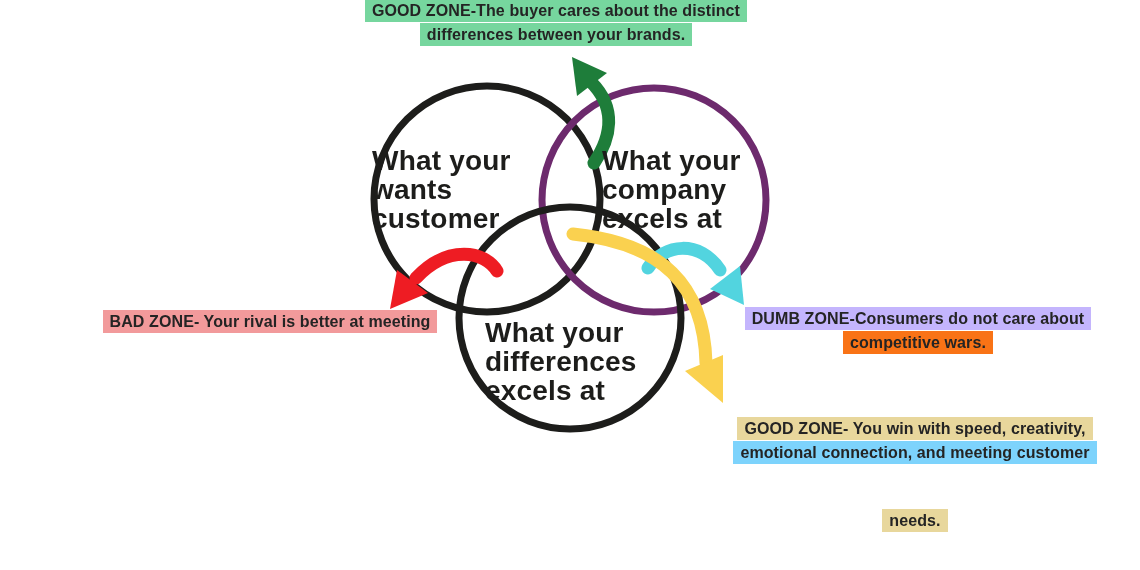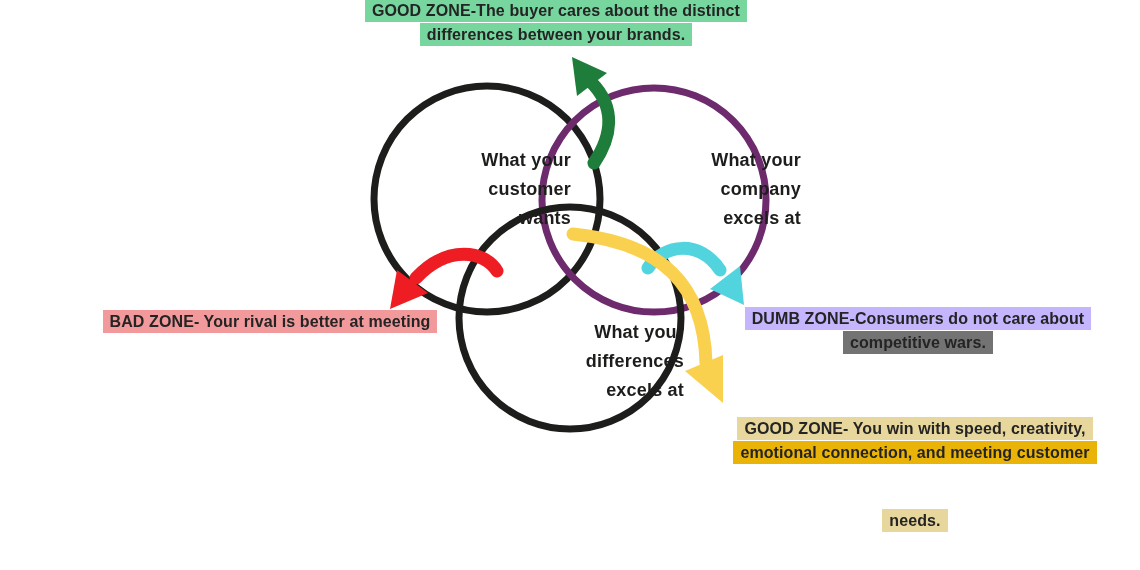--- a/index.html
+++ b/index.html
@@ -2,24 +2,23 @@
 <html><head>
 <meta charset="utf-8">
 <style>
   html,body{margin:0;padding:0;background:#ffffff;}
   .canvas{
     position:relative;width:1140px;height:570px;background:#ffffff;
     overflow:hidden;font-family:"Liberation Sans",sans-serif;
   }
   .venn-svg{position:absolute;left:0;top:0;z-index:1;}
   .circle-label{
-    position:absolute;z-index:2;text-align:right;
-    font-weight:800;font-size:18px;line-height:29px;color:#1d1d1b;
+    position:absolute;z-index:2;text-align:left;
+    font-weight:800;font-size:28px;line-height:29px;color:#1d1d1b;
     letter-spacing:.2px;
-    padding-left:31px;
   }
   .circle-label span{display:block;}
   .lbl-customer{left:372px;top:146px;width:168px;}
   .lbl-company{left:602px;top:146px;width:168px;}
   .lbl-competitor{left:485px;top:318px;width:168px;}
   .zone-label{
     position:absolute;z-index:3;display:flex;flex-direction:column;
     align-items:center;gap:1px;text-align:center;
   }
   .zone-label .hl{
@@ -59,22 +58,22 @@
     </g>
 
     <g>
       <path d="M 573 234 C 662 243, 704 285, 706 363" fill="none" stroke-width="13" stroke-linecap="round" stroke="#fad14f"></path>
       <path d="M 723 403 L 685 371 L 723 355 Z" fill="#fad14f"></path>
     </g>
   </svg>
 
   <div class="circle-label lbl-customer">
     <span>What your</span>
+    <span>wants</span>
     <span>customer</span>
-    <span>wants</span>
   </div>
   <div class="circle-label lbl-company">
     <span>What your</span>
     <span>company</span>
     <span>excels at</span>
   </div>
   <div class="circle-label lbl-competitor">
     <span>What your</span>
     <span>differences</span>
     <span>excels at</span>
@@ -84,22 +83,22 @@
     <span class="hl" style="background-color: rgb(118, 214, 158);">GOOD ZONE-The buyer cares about the distinct</span>
     <span class="hl" style="background-color: rgb(118, 214, 158);">differences between your brands.</span>
   </div>
 
   <div class="zone-label zone-bad">
     <span class="hl" style="background-color: rgb(242, 154, 155);">BAD ZONE- Your rival is better at meeting</span>
   </div>
 
   <div class="zone-label zone-dumb">
     <span class="hl" style="background-color: #c4b5fd;">DUMB ZONE-Consumers do not care about</span>
-    <span class="hl" style="background-color: #737373;">competitive wars.</span>
+    <span class="hl" style="background-color: #f97316;">competitive wars.</span>
   </div>
 
   <div class="zone-label zone-risky">
     <span class="hl" style="background-color: rgb(232, 215, 156);">GOOD ZONE- You win with speed, creativity,</span>
-    <span class="hl" style="background-color: #eab308;">emotional connection, and meeting customer</span>
+    <span class="hl" style="background-color: #7dd3fc;">emotional connection, and meeting customer</span>
     <span class="hl" style="background-color: rgb(232, 215, 156); margin-top: 44px;">needs.</span>
   </div>
 
 </div>
 
 </body></html>

